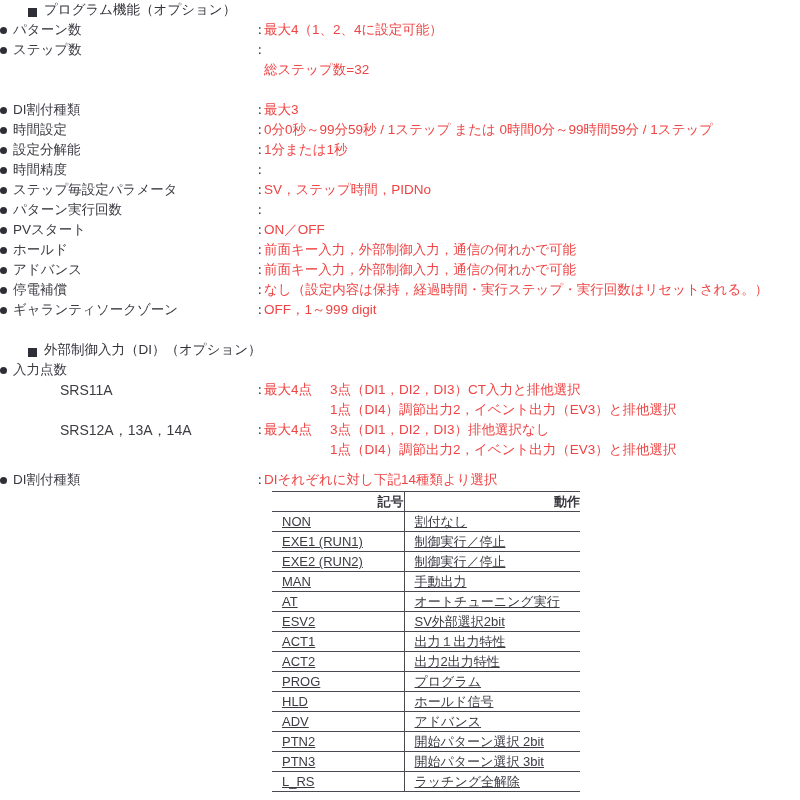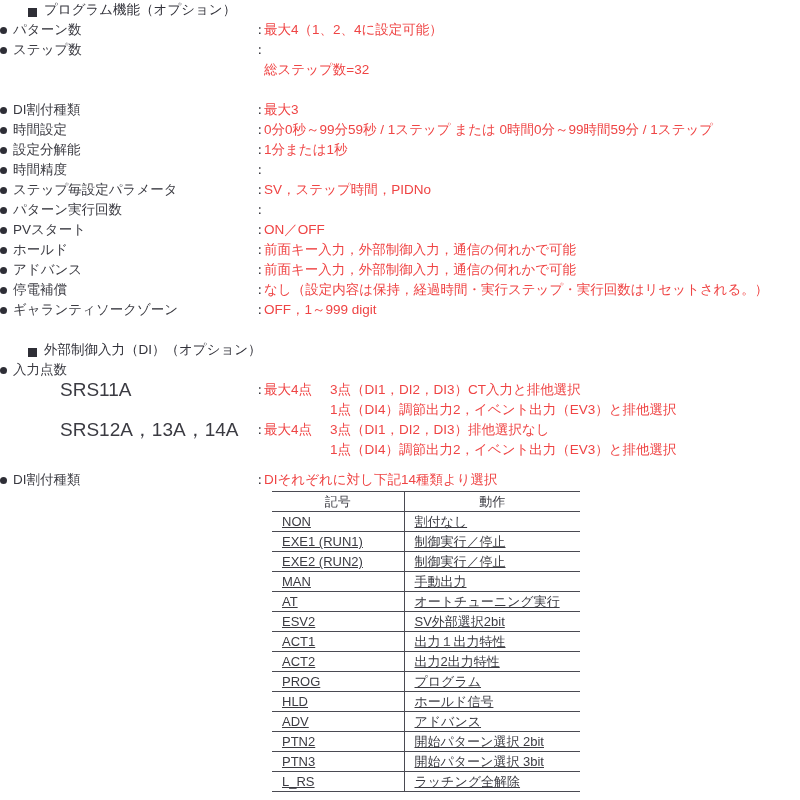--- a/index.html
+++ b/index.html
@@ -52,21 +52,21 @@
     margin-right:6px;
     margin-top:6.5px;
     flex:none;
   }
   .label-text { font-size:13.5px; color:#3b3b42; }
   .label-indent {
     padding-left:60px;
     width:253px;
     flex:none;
     white-space:nowrap;
-    font-size:19px;
+    font-size:14px;
   }
   .colon {
     width:11px;
     flex:none;
     color:#3b3b42;
     font-size:13.5px;
   }
   .value-cell {
     flex:1;
     white-space:nowrap;
@@ -106,22 +106,23 @@
     font-size:13px;
     color:#3b3b42;
     font-weight:normal;
     padding:0 0 0 10px;
     border-top:1px solid #4a4a52;
     border-bottom:1px solid #4a4a52;
     white-space:nowrap;
     overflow:visible;
   }
   table.di-table th.sym, table.di-table th.act {
-    text-align:center;
+    text-align:right;
     padding-left:0;
+    font-weight:bold;
   }
   table.di-table td.sym {
     border-right:1px solid #4a4a52;
   }
   table.di-table th.sym {
     border-right:1px solid #4a4a52;
   }
   table.di-table tr td { border-bottom:1px solid #4a4a52;text-decoration:underline; }
 </style>
 </head>

